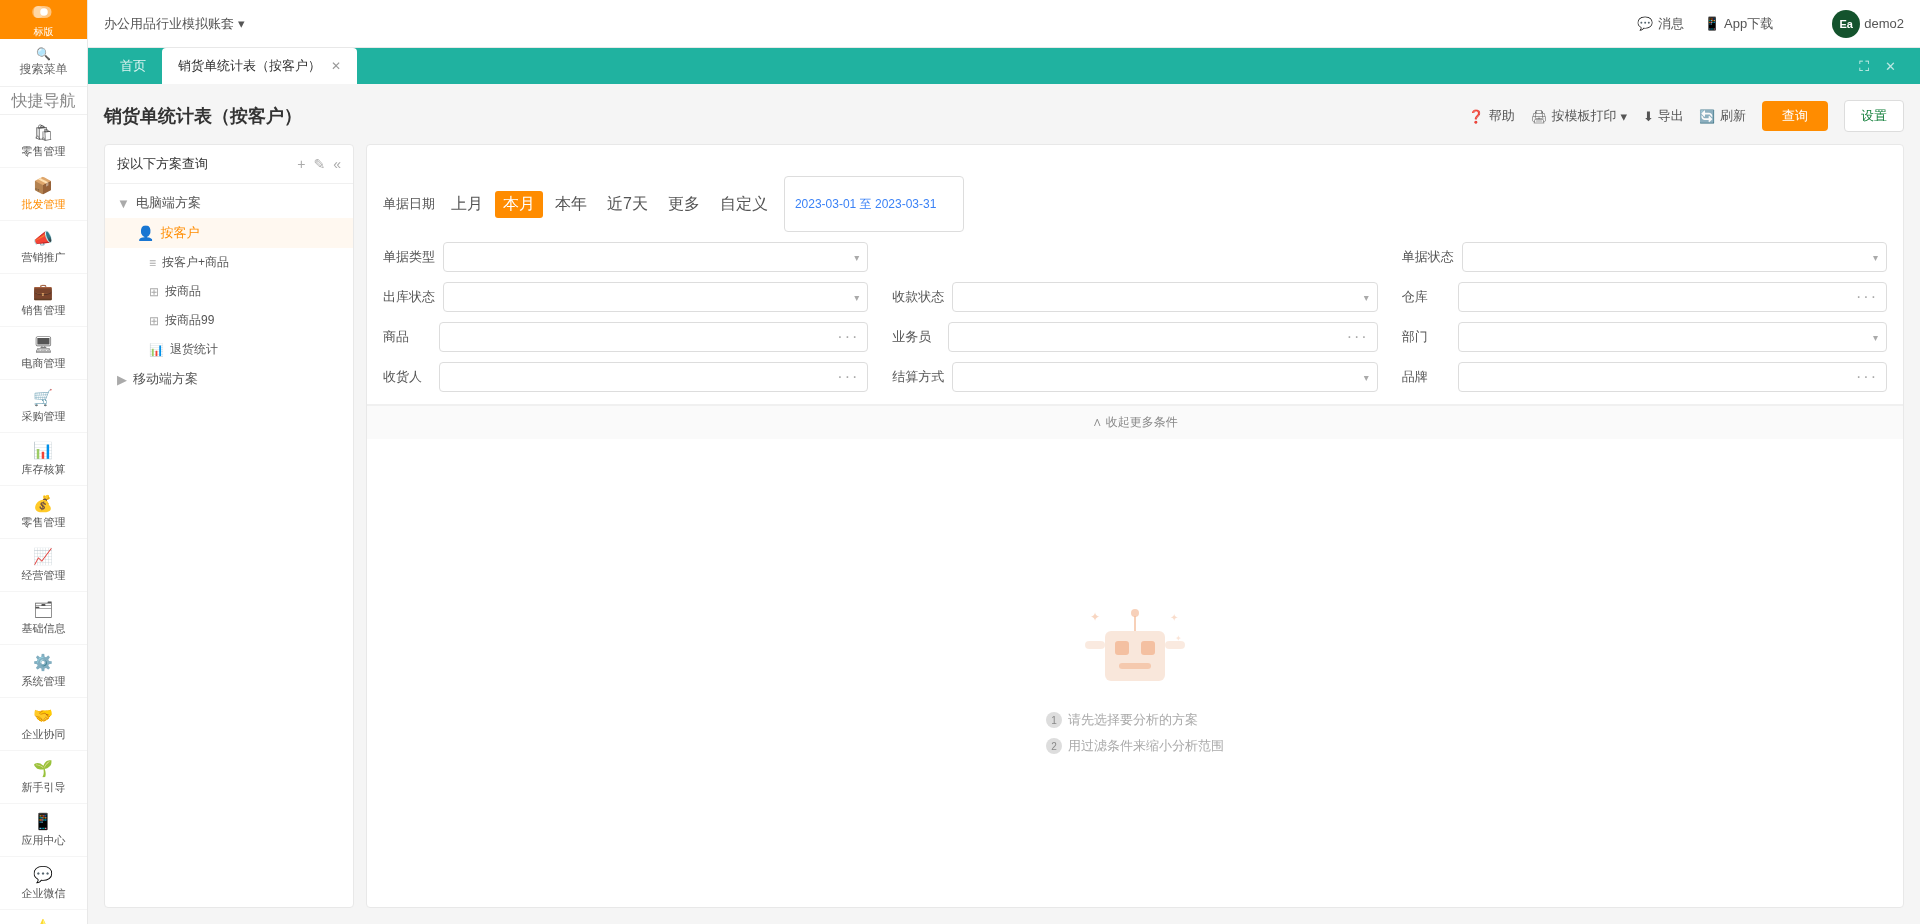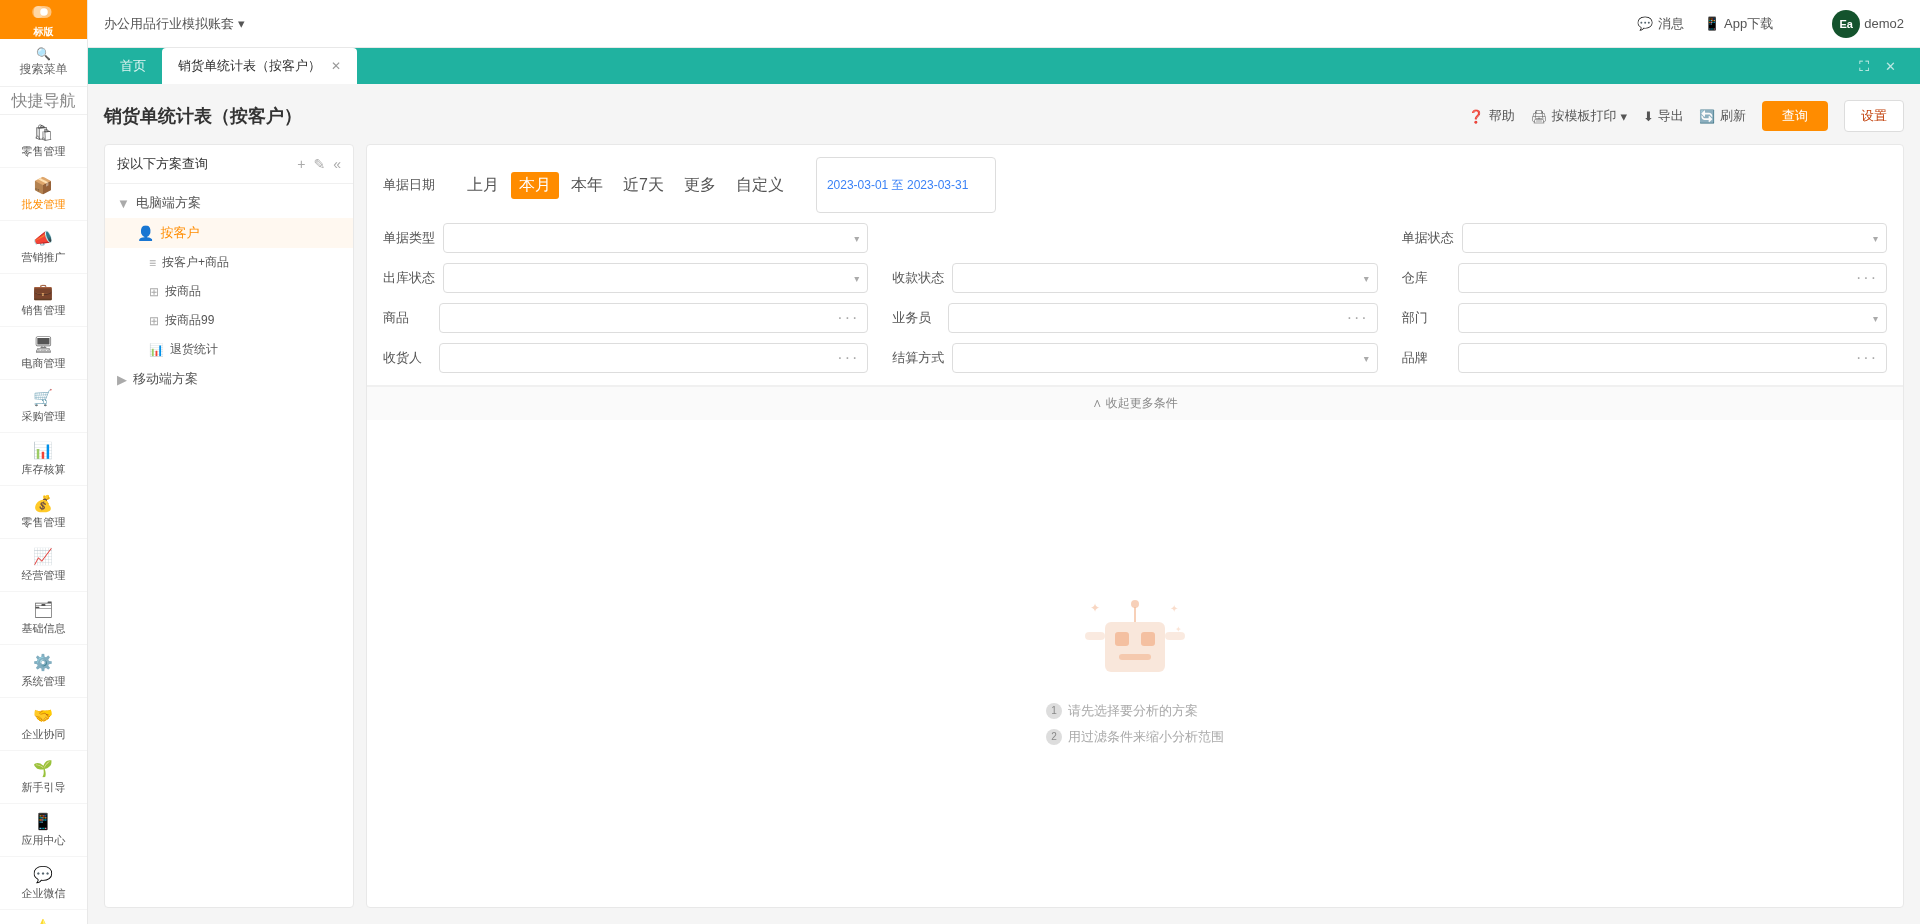--- a/index.html
+++ b/index.html
@@ -17,21 +17,21 @@
     }
     .sidebar-logo {
       background: #ff8c00;
       height: 48px;
       display: flex;
       align-items: center;
       justify-content: center;
       flex-direction: column;
       color: #fff;
       font-size: 11px;
-      font-weight: bold;
+      font-weight: normal;
     }
     .sidebar-logo-icon {
       width: 28px;
       height: 24px;
     }
     .sidebar-logo-text {
       font-size: 10px;
       margin-top: 1px;
     }
     .sidebar-search {
@@ -201,21 +201,21 @@
       background: #ff8c00;
       color: #fff;
       border: none;
       padding: 6px 20px;
       border-radius: 4px;
       cursor: pointer;
       font-size: 13px;
     }
     .btn-set {
       background: #fff;
-      color: #c2410c;
+      color: #15803d;
       border: 1px solid #ddd;
       padding: 6px 16px;
       border-radius: 4px;
       cursor: pointer;
       font-size: 13px;
     }
 
     
     .content-wrapper {
       display: flex;
@@ -338,22 +338,23 @@
       cursor: pointer;
       min-height: 30px;
     }
     .filter-input-arrow { color: #aaa; font-size: 10px; }
     .filter-input-dots { color: #aaa; font-size: 16px; letter-spacing: 2px; }
 
     
     .date-filter-row {
       display: flex;
       align-items: center;
-      gap: 24px;
+      gap: 8px;
       margin-bottom: 10px;
+      margin-top: 19px;
     }
     .date-label {
       font-size: 13px;
       color: #555;
       min-width: 48px;
     }
     .date-tabs {
       display: flex;
       align-items: center;
       gap: 4px;

